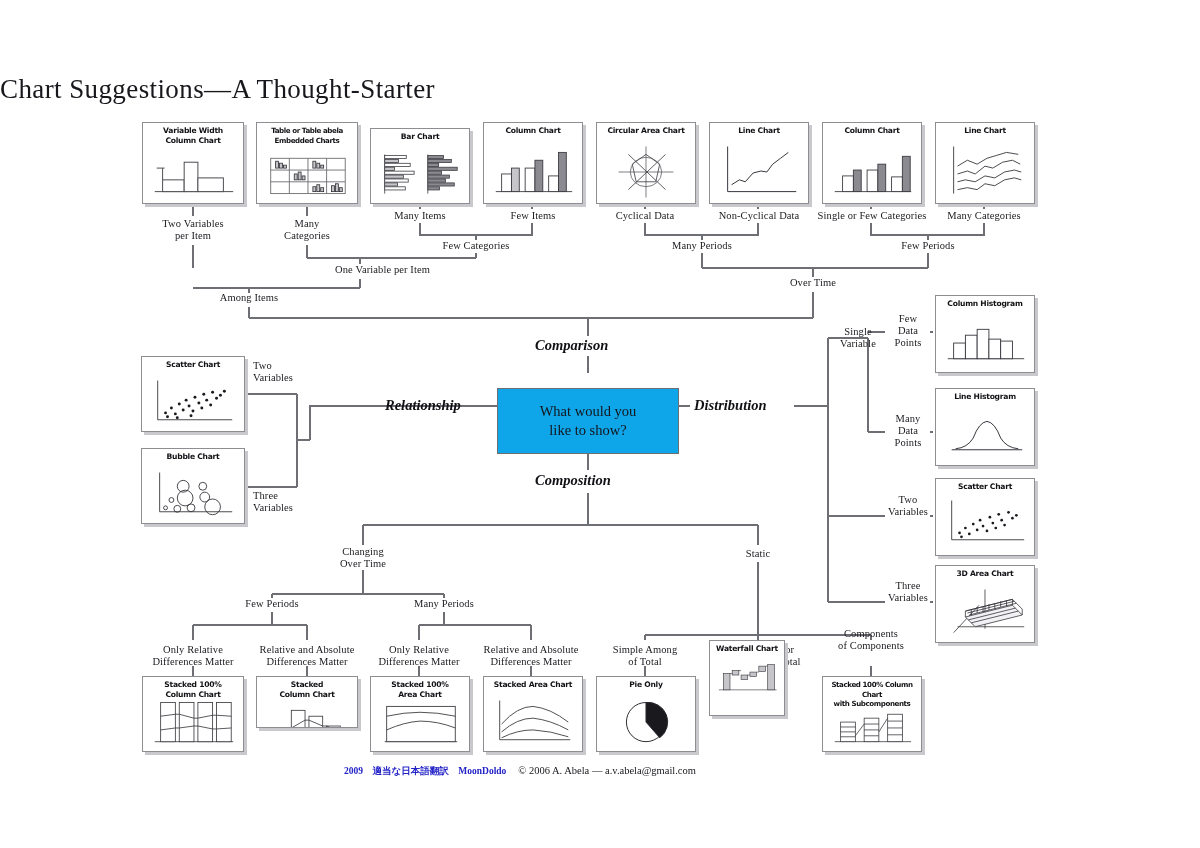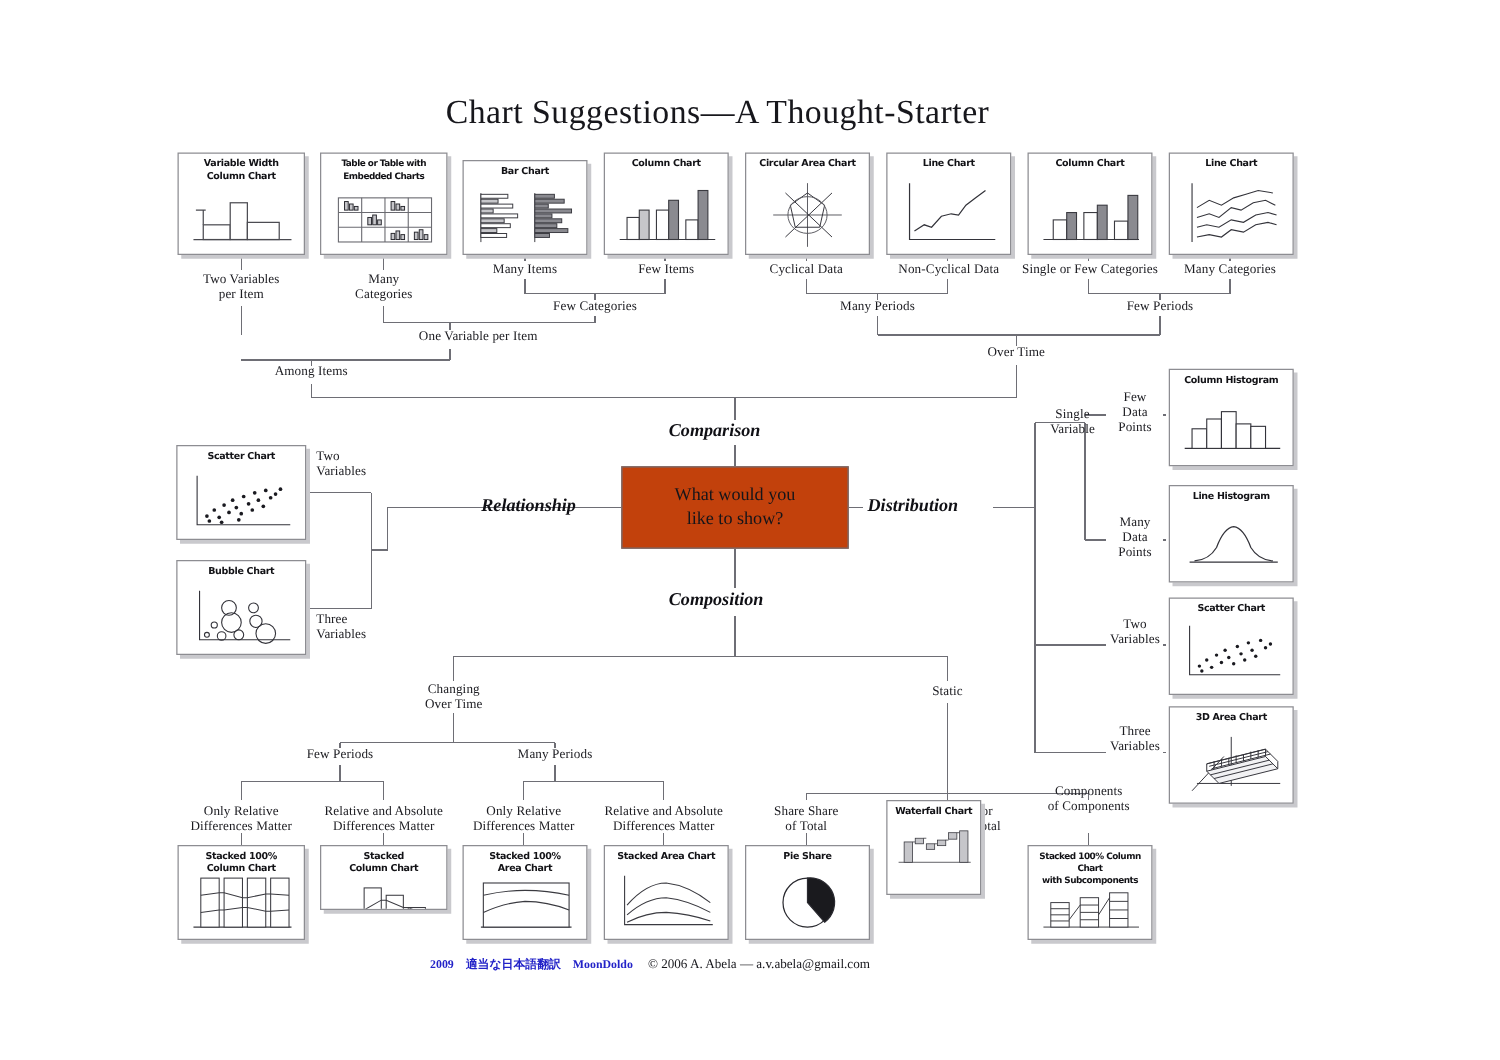--- a/index.html
+++ b/index.html
@@ -13,21 +13,21 @@
     height:848px;
     background:#ffffff;
     overflow:hidden;
   }
 
   
   #title{
     position:absolute;
     left:0; top:74px;
     width:1148px;
-    text-align:center;
+    text-align:left;
     font-family:"Liberation Serif", serif;
     font-size:27px;
     letter-spacing:.4px;
     color:#17171c;
     white-space:nowrap;
   }
 
   
   #wires{
     position:absolute; left:0; top:0;
@@ -70,24 +70,24 @@
     color:#1b1b20;
     text-align:center;
     white-space:pre-line;
     letter-spacing:.1px;
   }
   .lbl.rt{text-align:left;}
 
   
   #hub{
     position:absolute;
-    left:497px; top:373px;
+    left:497px; top:388px;
     width:182px; height:66px;
     border:1px solid #6e6e75;
-    background:#c2410c;
+    background:#0ea5e9;
     box-sizing:border-box;
     display:flex;
     align-items:center;
     justify-content:center;
   }
   #hub .hub-text{
     font-family:"Liberation Serif", serif;
     font-size:14.5px;
     line-height:19px;
     text-align:center;
@@ -247,21 +247,21 @@
         <rect x="20" y="58" width="22" height="12" fill="#fff"></rect>
         <rect x="42" y="40" width="14" height="30" fill="#fff"></rect>
         <rect x="56" y="56" width="26" height="14" fill="#fff"></rect>
         <line x1="20" y1="46" x2="20" y2="58"></line>
         <line x1="14" y1="46" x2="22" y2="46"></line>
       </g>
     </svg>
   </div>
 
   <div class="card" style="left:256px;top:122px;width:102px;height:82px;">
-    <div class="card-title small">Table or Table with
+    <div class="card-title small">Table or Table abela
 Embedded Charts</div>
     <svg class="card-art" viewBox="0 0 102 82">
       <g stroke="#6a6a70" stroke-width=".9" fill="none">
         <rect x="14" y="36" width="76" height="36"></rect>
         <line x1="33" y1="36" x2="33" y2="72"></line>
         <line x1="52" y1="36" x2="52" y2="72"></line>
         <line x1="71" y1="36" x2="71" y2="72"></line>
         <line x1="14" y1="48" x2="90" y2="48"></line>
         <line x1="14" y1="60" x2="90" y2="60"></line>
       </g>
@@ -561,21 +561,21 @@
   <div class="lbl" style="left:394px;top:598px;width:100px;">Many Periods</div>
 
   <div class="lbl" style="left:135px;top:644px;width:116px;">Only Relative
 Differences Matter</div>
   <div class="lbl" style="left:245px;top:644px;width:124px;">Relative and Absolute
 Differences Matter</div>
   <div class="lbl" style="left:361px;top:644px;width:116px;">Only Relative
 Differences Matter</div>
   <div class="lbl" style="left:469px;top:644px;width:124px;">Relative and Absolute
 Differences Matter</div>
-  <div class="lbl" style="left:595px;top:644px;width:100px;">Share Share
+  <div class="lbl" style="left:595px;top:644px;width:100px;">Simple Among
 of Total</div>
   <div class="lbl" style="left:694px;top:644px;width:128px;">Accumulation or
 Subtraction to Total</div>
   <div class="lbl" style="left:821px;top:628px;width:100px;">Components
 of Components</div>
 
   <div class="card" style="left:142px;top:676px;width:102px;height:76px;">
     <div class="card-title">Stacked 100%
 Column Chart</div>
     <svg class="card-art" viewBox="0 0 102 76">
@@ -626,21 +626,21 @@
       <g stroke="#3a3a40" stroke-width=".9" fill="none">
         <path d="M16,24 L16,64 L88,64"></path>
         <path d="M18,48 Q34,30 50,30 Q68,32 86,46"></path>
         <path d="M18,56 Q34,42 50,42 Q68,44 86,54"></path>
         <path d="M18,62 Q34,54 50,54 Q68,55 86,61"></path>
       </g>
     </svg>
   </div>
 
   <div class="card" style="left:596px;top:676px;width:100px;height:76px;">
-    <div class="card-title">Pie Share</div>
+    <div class="card-title">Pie Only</div>
     <svg class="card-art" viewBox="0 0 100 76">
       <g stroke="#2a2a30" stroke-width="1">
         <circle cx="50" cy="46" r="20" fill="#fff"></circle>
         <path d="M50,46 L50,26 A20,20 0 0 1 64,62 Z" fill="#1a1a1e"></path>
       </g>
     </svg>
   </div>
 
   <div class="card" style="left:709px;top:640px;width:76px;height:76px;">
     <div class="card-title">Waterfall Chart</div>

